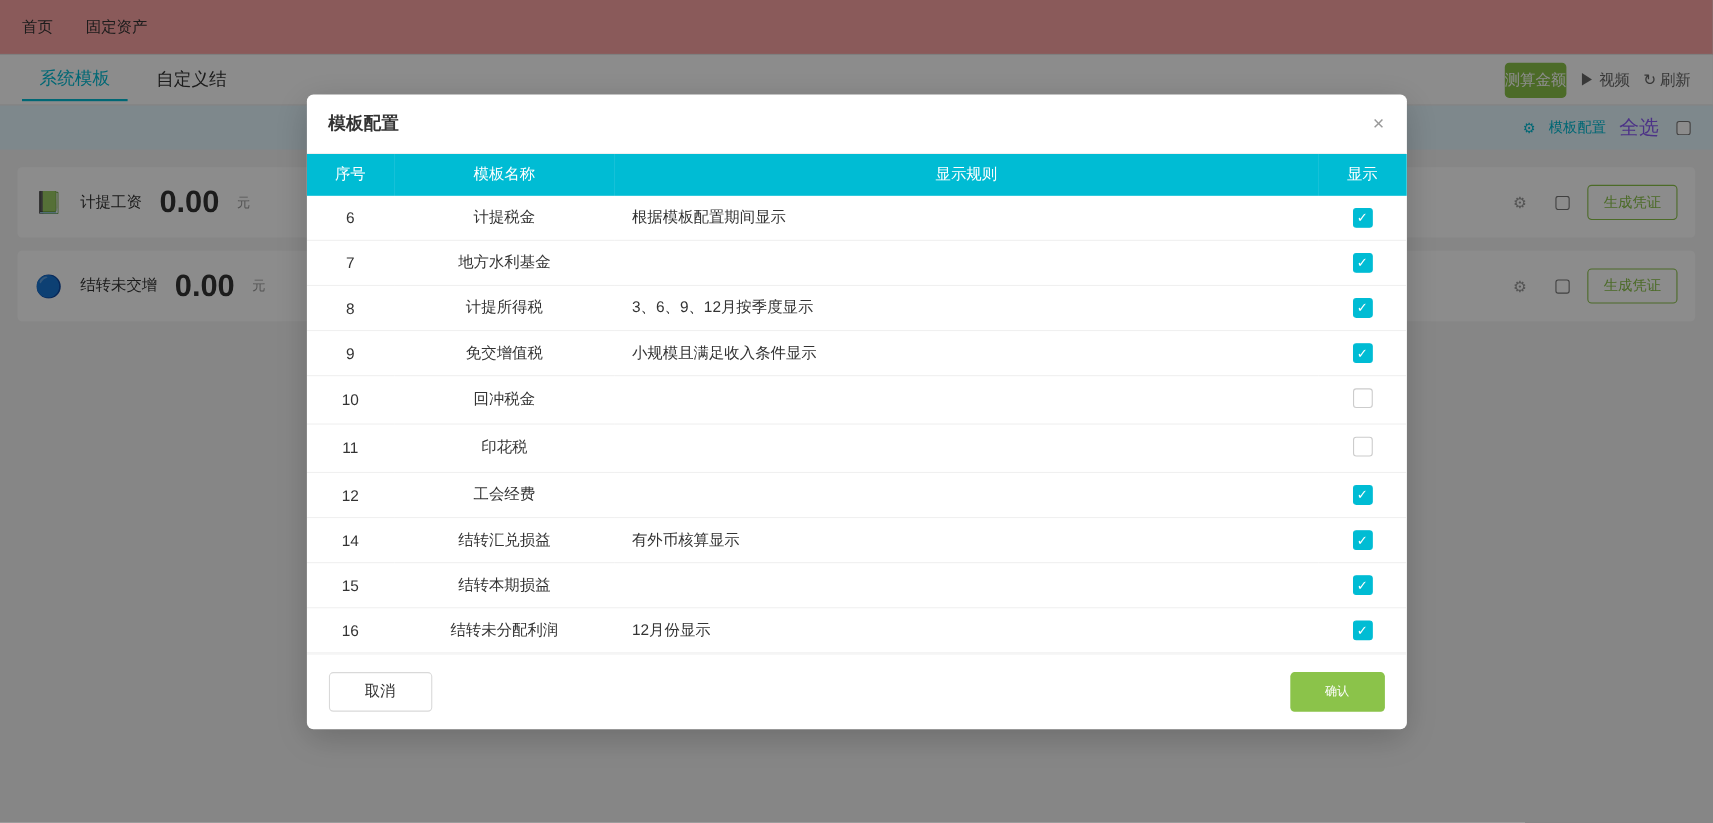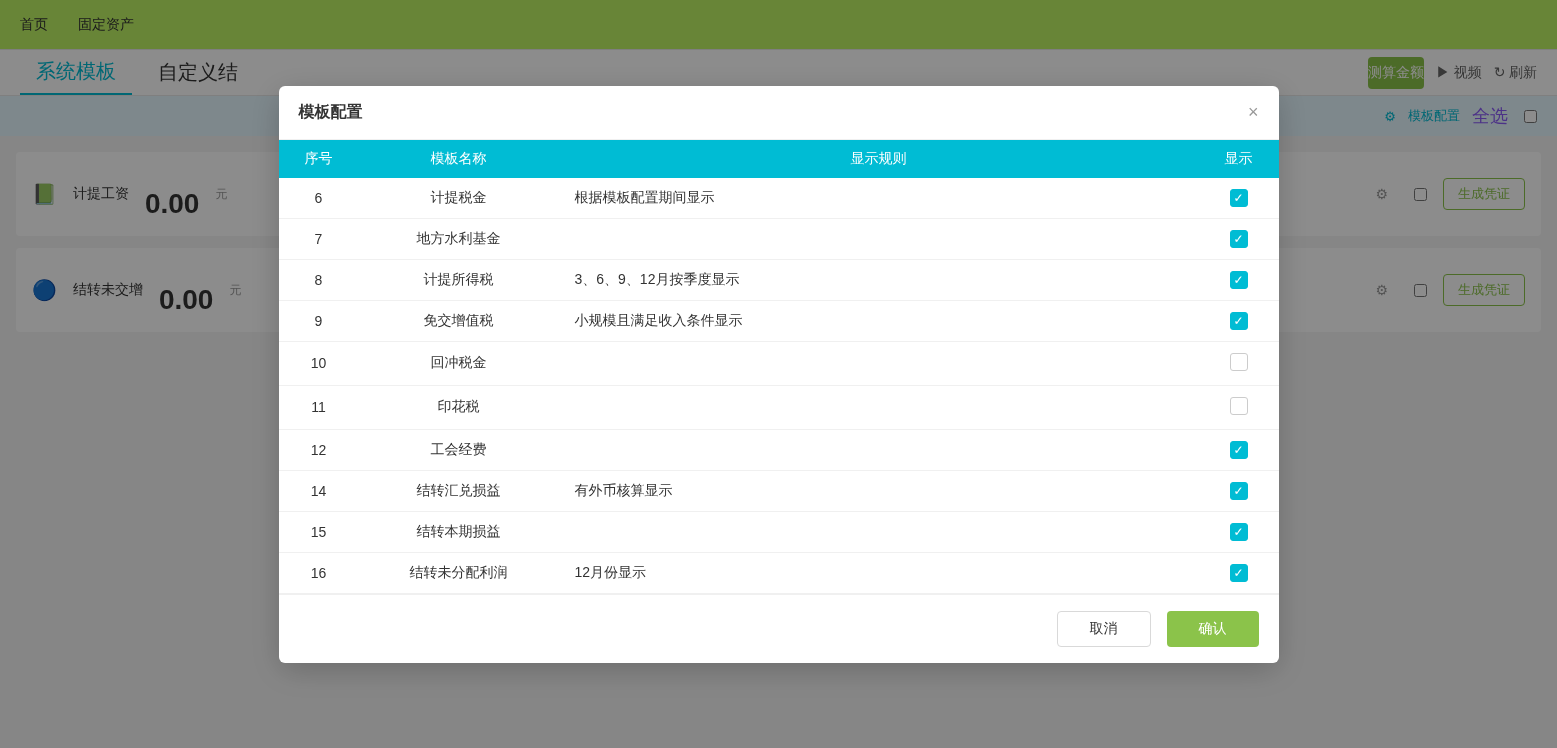--- a/index.html
+++ b/index.html
@@ -17,21 +17,21 @@
     .bg-page {
       width: 100%;
       height: 100%;
       background: #f5f5f5;
       position: absolute;
       top: 0; left: 0;
     }
 
     
     .top-nav {
-      background: #bef264;
+      background: #fca5a5;
       height: 50px;
       display: flex;
       align-items: center;
       padding: 0 20px;
       gap: 30px;
       border-bottom: 1px solid #e8e8e8;
     }
     .nav-item {
       color: #333;
       font-size: 14px;
@@ -46,21 +46,21 @@
       align-items: center;
       padding: 0 20px;
       gap: 10px;
       border-bottom: 1px solid #e8e8e8;
     }
     .tab-btn {
       padding: 8px 16px;
       border: none;
       background: none;
       cursor: pointer;
-      font-size: 20px;
+      font-size: 16px;
       color: #333;
     }
     .tab-btn.active {
       color: #00bcd4;
       border-bottom: 2px solid #00bcd4;
     }
     .action-buttons {
       margin-left: auto;
       display: flex;
       align-items: center;
@@ -107,21 +107,20 @@
       gap: 16px;
     }
     .card-title {
       font-size: 14px;
       color: #333;
     }
     .card-amount {
       font-size: 28px;
       font-weight: bold;
       color: #333;
-      margin-top: 20px;
     }
     .card-gear {
       margin-left: auto;
       color: #999;
       cursor: pointer;
     }
     .card-checkbox {
       margin-left: 10px;
     }
     .btn-gen {
@@ -282,40 +281,40 @@
     }
     .check-box.unchecked {
       background: #fff;
       border-color: #ccc;
     }
 
     
     .modal-footer {
       padding: 16px 20px;
       display: flex;
-      justify-content: flex-end;
+      justify-content: space-between;
       gap: 16px;
       border-top: 1px solid #f0f0f0;
     }
     .btn-cancel {
       padding: 8px 32px;
       border: 1px solid #d9d9d9;
       background: #fff;
       border-radius: 4px;
       font-size: 14px;
       cursor: pointer;
       color: #333;
     }
     .btn-confirm {
       padding: 8px 32px;
       border: none;
       background: #8bc34a;
       color: #fff;
       border-radius: 4px;
-      font-size: 14px;
+      font-size: 11px;
       cursor: pointer;
     }
 
     
     .icon-gear::before { content: '⚙'; }
   </style>
 </head>
 <body>
 
 <div class="bg-page">

